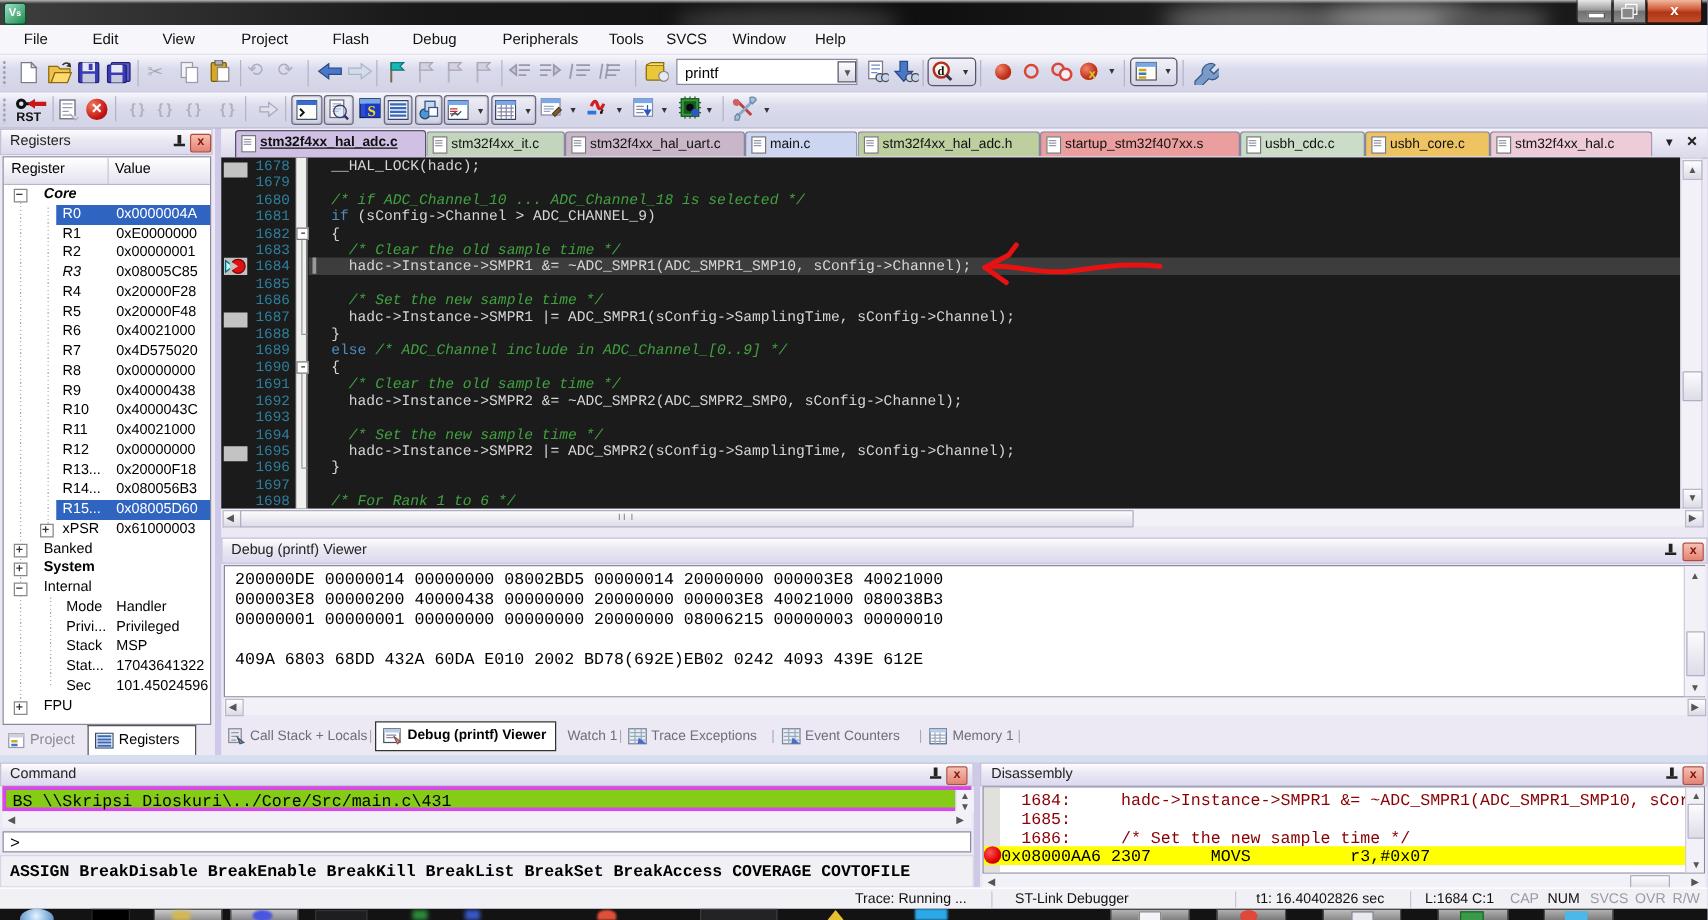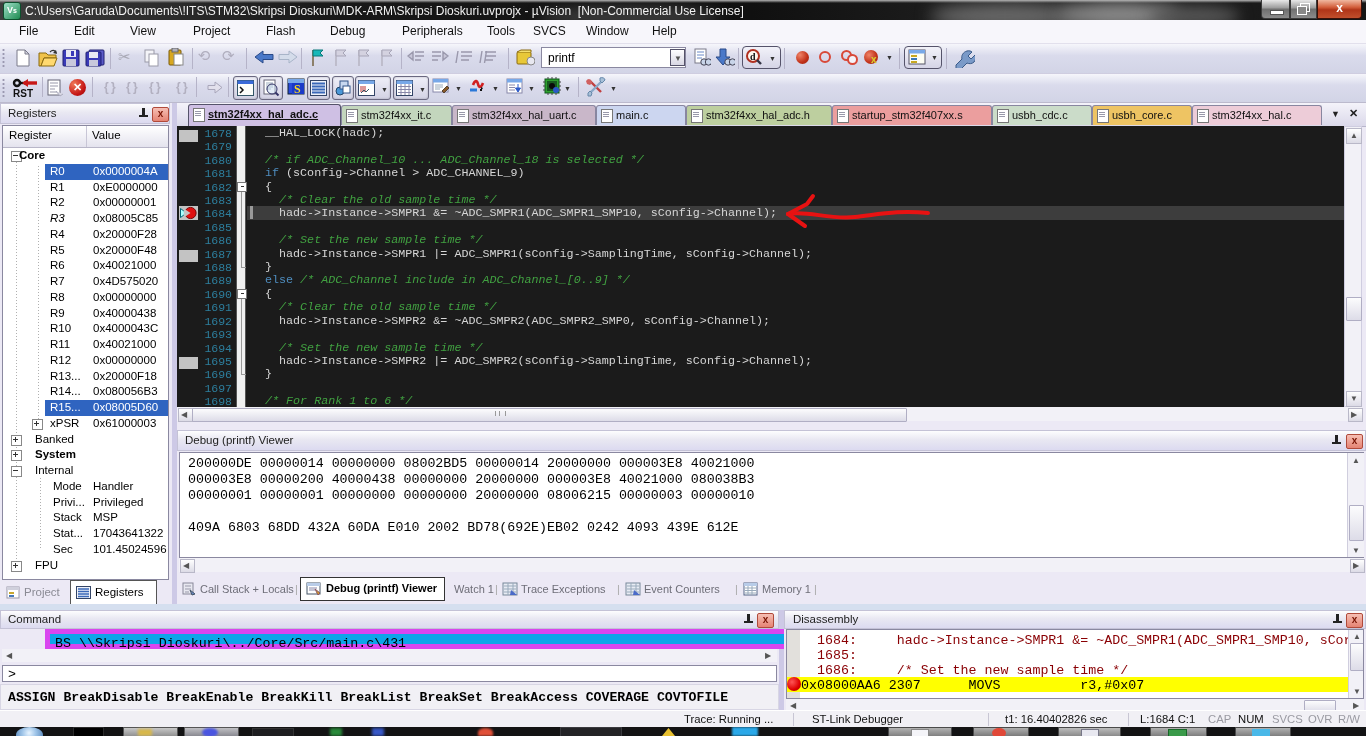--- a/index.html
+++ b/index.html
@@ -34,21 +34,20 @@
 </style>
 </head>
 <body>
 <div id="titlebar" class="ab" style="left:0;top:0;width:1366px;height:20px;background:linear-gradient(90deg,#3e3e3e,#181818 25%,#101010 55%,#222 75%,#161616);overflow:hidden;">
   <div class="ab" style="left:540px;top:6px;width:180px;height:22px;border-radius:50%;background:#3a3a3a;filter:blur(7px);"></div>
   <div class="ab" style="left:930px;top:4px;width:150px;height:24px;border-radius:50%;background:#6a6a6a;filter:blur(8px);"></div>
   <div class="ab" style="left:1060px;top:2px;width:120px;height:26px;border-radius:50%;background:#8a8a8a;filter:blur(8px);"></div>
   <div class="ab" style="left:1150px;top:6px;width:90px;height:20px;border-radius:50%;background:#555;filter:blur(7px);"></div>
   <div class="ab" style="left:0;top:0;width:100%;height:3px;background:linear-gradient(#b5b5b5,rgba(160,160,160,0));"></div>
   <div class="ab" style="left:3px;top:2px;width:16px;height:16px;border-radius:3px;background:linear-gradient(135deg,#9fe0c8,#1e8a50);border:1px solid #0c4f2c;color:#fff;font-size:9px;font-weight:bold;text-align:center;line-height:15px;">V<span style="font-size:7px;">s</span></div>
-  <div class="ab" style="left:25px;top:3.5px;font-size:12px;color:#f2f2f2;white-space:nowrap;">C:\Users\Garuda\Documents\!ITS\STM32\Skripsi Dioskuri\MDK-ARM\Skripsi Dioskuri.uvprojx - µVision&nbsp; [Non-Commercial Use License]</div>
   <div class="ab" style="left:1261px;top:0;width:29px;height:19px;background:linear-gradient(#e8e8e8,#9a9a9a 45%,#6f6f6f 50%,#8b8b8b);border:1px solid #3a3a3a;border-top:none;border-radius:0 0 0 4px;box-sizing:border-box;">
     <div class="ab" style="left:8px;top:10px;width:12px;height:3px;background:#fff;border:1px solid #555;"></div>
   </div>
   <div class="ab" style="left:1290px;top:0;width:27px;height:19px;background:linear-gradient(#e8e8e8,#9a9a9a 45%,#6f6f6f 50%,#8b8b8b);border:1px solid #3a3a3a;border-top:none;box-sizing:border-box;">
     <div class="ab" style="left:9px;top:3px;width:8px;height:7px;border:1.5px solid #fff;background:transparent;"></div>
     <div class="ab" style="left:6px;top:6px;width:8px;height:7px;border:1.5px solid #fff;background:#888;"></div>
   </div>
   <div class="ab" style="left:1317px;top:0;width:45px;height:19px;background:linear-gradient(#f0b8a0,#d35f3c 40%,#b03518 55%,#c14f2c);border:1px solid #3a1008;border-top:none;border-radius:0 0 4px 0;box-sizing:border-box;color:#fff;font-size:12px;font-weight:bold;text-align:center;line-height:17px;">x</div>
 </div>
 <div id="menubar" class="ab" style="left:0;top:20px;width:1366px;height:23px;background:#f7f6fb;border-bottom:1px solid #e2e0ec;font-size:12px;color:#111;">
@@ -323,21 +322,21 @@
       <span class="ab" style="left:6px;top:3px;font-size:11.5px;color:#000;">Register</span>
       <span class="ab" style="left:89px;top:3px;font-size:11.5px;color:#000;">Value</span>
       <div class="ab" style="left:83px;top:0;width:1px;height:21px;background:#c8c6d6;"></div>
     </div>
     <div id="regrows" class="ab" style="left:0;top:22px;width:100%;height:434px;">
       <div class="ab" style="left:13px;top:14px;width:1px;height:402px;background-image:repeating-linear-gradient(#b0b0b0 0 1px,transparent 1px 3px);"></div>
       <div class="ab" style="left:35px;top:18px;width:1px;height:262px;background-image:repeating-linear-gradient(#b0b0b0 0 1px,transparent 1px 3px);"></div>
       <div class="ab" style="left:37px;top:330px;width:1px;height:70px;background-image:repeating-linear-gradient(#b0b0b0 0 1px,transparent 1px 3px);"></div>
       <div class="row" style="top:0.0px;">
           <div class="pm " style="left:8px;"></div>
-          <span class="ab" style="left:16px;font-weight:bold;">Core</span>
+          <span class="ab" style="left:32px;font-weight:bold;font-style:italic;">Core</span>
         </div>
       <div class="row" style="top:15.75px;">
           <div class="ab" style="left:42px;top:0;width:123px;height:15.75px;background:#2f64c0;"></div>
           <span class="ab" style="left:47px;color:#fff;">R0</span>
           <span class="ab" style="left:90px;color:#fff;">0x0000004A</span>
         </div>
       <div class="row" style="top:31.5px;">
           <span class="ab" style="left:47px;color:#000;">R1</span>
           <span class="ab" style="left:90px;color:#000;">0xE0000000</span>
         </div>
@@ -656,21 +655,21 @@
     <div class="bt" style="left:637px;top:2px;color:#aaa;">|</div>
   </div>
 </div>
 <div id="bottomband" class="ab" style="left:0;top:604px;width:1366px;height:6px;background:#d5dfef;"></div>
 <div id="command" class="ab" style="left:0;top:610px;width:779px;height:100px;background:#ece9f5;">
   <div class="ptitle ab" style="left:0;top:0;width:779px;height:19px;border:1px solid #c4c2d6;box-sizing:border-box;">
     <span class="ab" style="left:7px;top:2px;">Command</span>
     <div class="pin" style="left:741px;top:2px;"></div>
     <div class="pclose" style="left:756px;top:2px;">x</div>
   </div>
-  <div class="ab" style="left:2px;top:19px;width:775px;height:20px;background:#0ea5e9;border:5px solid #d946ef;box-sizing:border-box;margin-left:43px;">
+  <div class="ab" style="left:2px;top:19px;width:775px;height:20px;background:#84cc16;border:3px solid #d946ef;box-sizing:border-box;">
     <pre class="mono ab" style="left:5px;top:2px;font-size:13.3px;color:#000;">BS \\Skripsi Dioskuri\../Core/Src/main.c\431</pre>
     <div class="ab" style="left:759px;top:0;width:14px;height:18px;background:#f2f1f7;border-left:1px solid #d0cede;">
       <div class="arr" style="left:3px;top:-1px;">▲</div>
       <div class="arr" style="left:3px;top:8px;">▼</div>
     </div>
   </div>
   <div class="ab" style="left:2px;top:39px;width:775px;height:13px;background:#f2f1f7;">
     <div class="arr" style="left:4px;top:1px;">◀</div>
     <div class="arr" style="left:763px;top:1px;">▶</div>
   </div>

